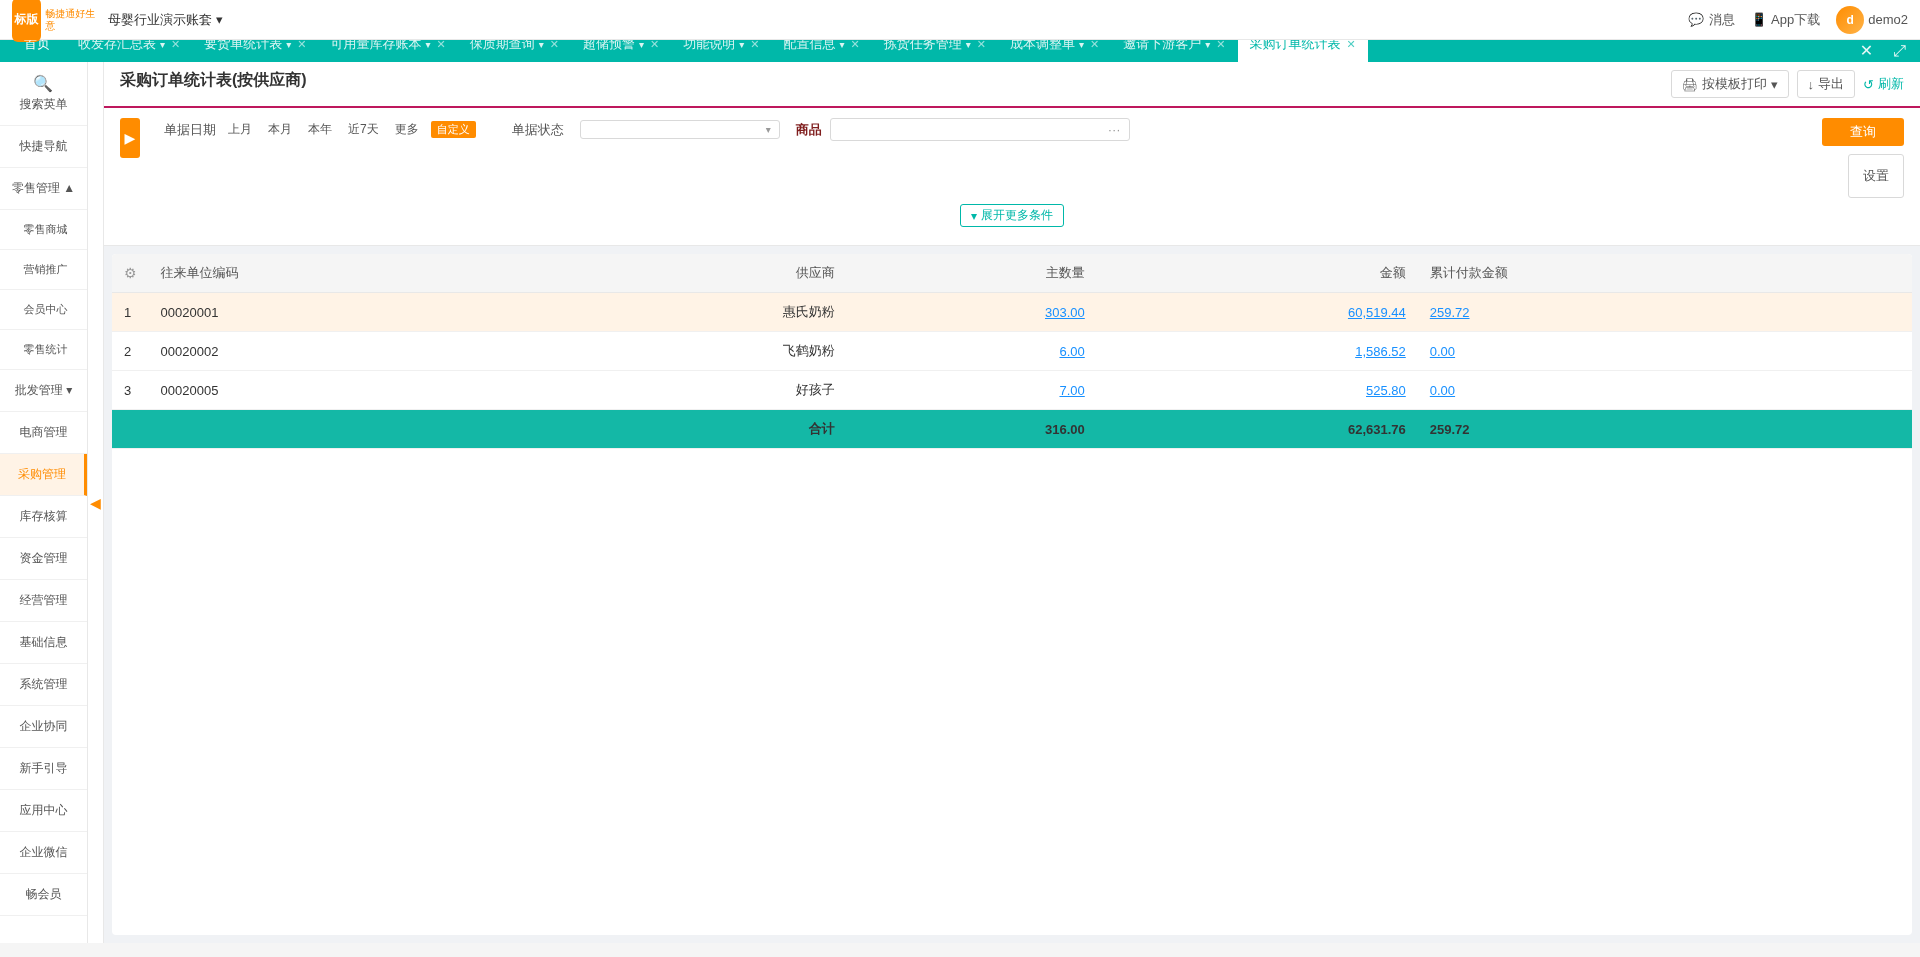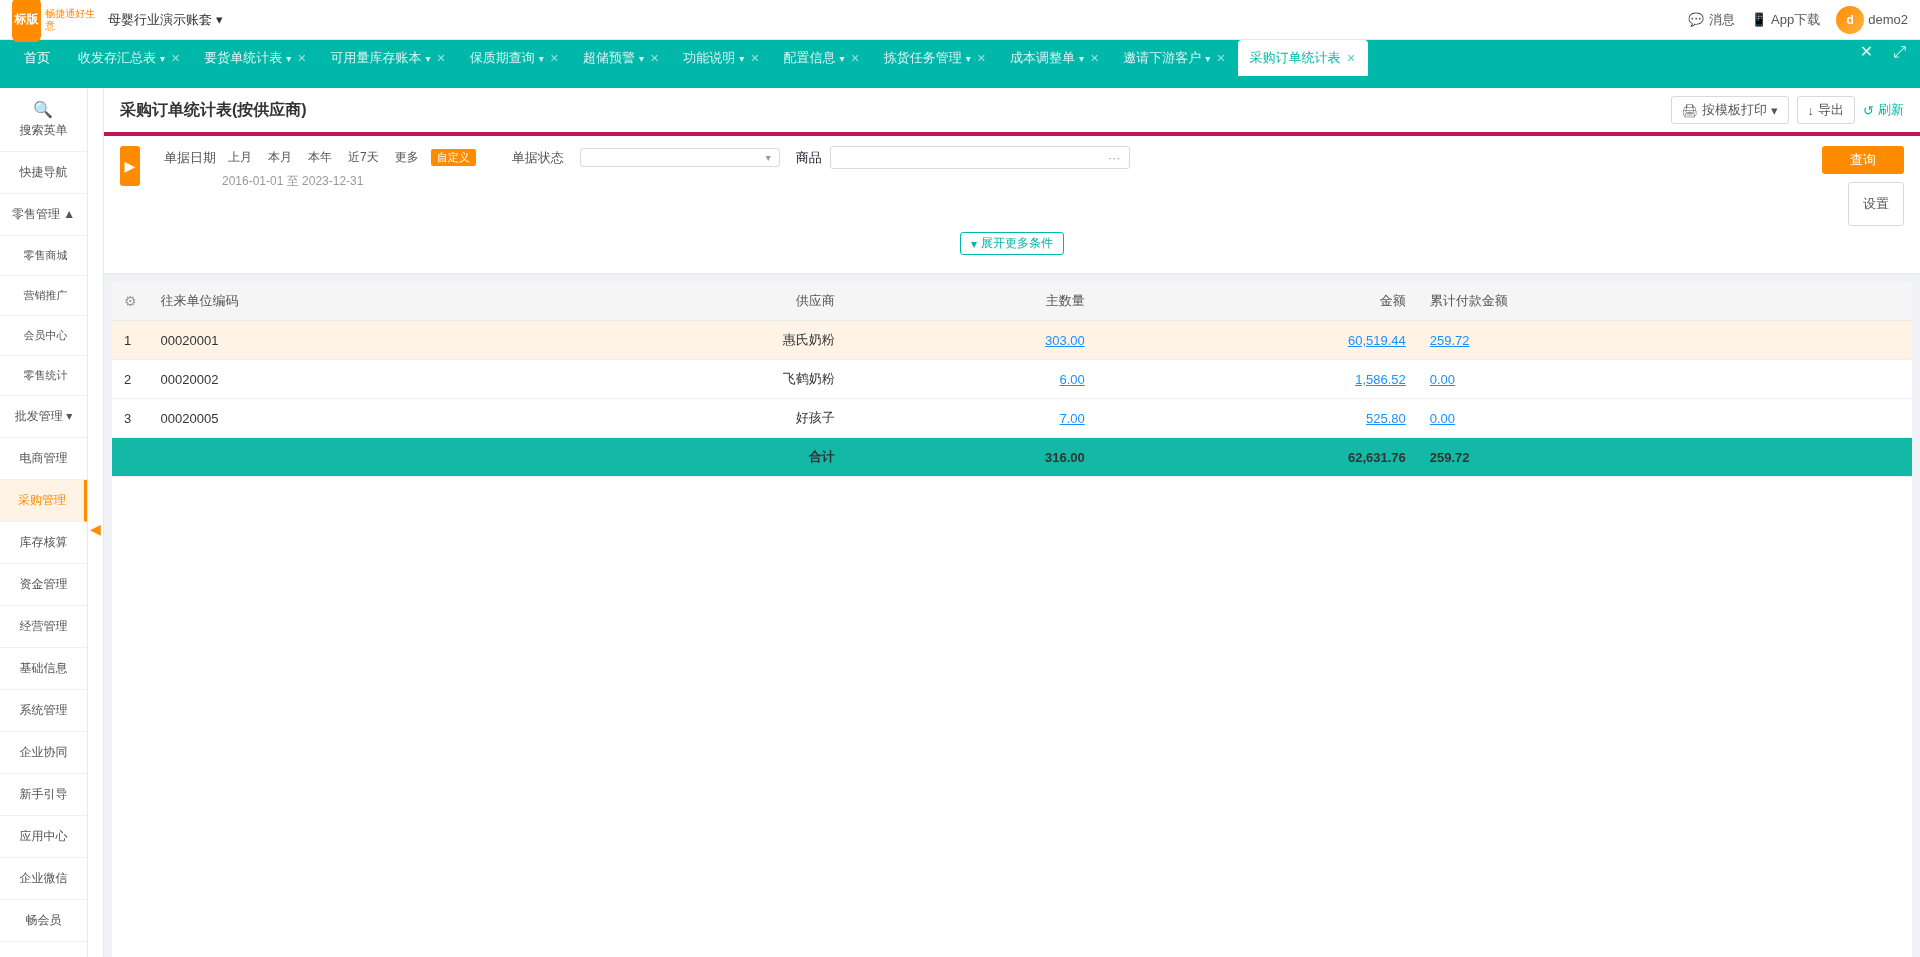--- a/index.html
+++ b/index.html
@@ -10,21 +10,21 @@
     .logo-area { display: flex; align-items: center; width: 88px; }
     .logo-icon { width: 32px; height: 44px; background: #ff8c00; border-radius: 6px; display: flex; align-items: center; justify-content: center; color: #fff; font-size: 12px; font-weight: bold; }
     .logo-text { font-size: 10px; color: #ff8c00; margin-left: 4px; line-height: 1.2; }
     .workspace-selector { display: flex; align-items: center; margin-left: 8px; font-size: 13px; color: #333; cursor: pointer; }
     .workspace-selector span { margin-right: 4px; }
     .top-right { margin-left: auto; display: flex; align-items: center; gap: 16px; }
     .top-right-item { display: flex; align-items: center; gap: 4px; cursor: pointer; font-size: 13px; color: #555; }
     .avatar { width: 28px; height: 28px; border-radius: 50%; background: linear-gradient(135deg, #ff8c00, #ffb347); display: flex; align-items: center; justify-content: center; color: #fff; font-size: 12px; font-weight: bold; }
 
     
-    .nav-tabs { display: flex; align-items: flex-start; background: #00b8a9; height: 48px; padding: 0 0 0 8px; overflow: hidden; }
+    .nav-tabs { display: flex; align-items: flex-end; background: #00b8a9; height: 22px; padding: 0 0 0 8px; overflow: hidden; }
     .nav-tab { display: flex; align-items: center; padding: 0 12px; height: 36px; color: rgba(255,255,255,0.85); font-size: 13px; cursor: pointer; white-space: nowrap; position: relative; }
     .nav-tab.active { background: #fff; color: #00b8a9; border-radius: 4px 4px 0 0; }
     .nav-tab .close-x { margin-left: 6px; font-size: 11px; opacity: 0.7; }
     .nav-tab .arrow { margin-left: 4px; font-size: 10px; }
     .nav-tab-home { padding: 0 16px; font-size: 13px; color: #fff; }
     .nav-right-actions { margin-left: auto; display: flex; align-items: center; gap: 8px; padding-right: 8px; }
     .nav-action-btn { color: rgba(255,255,255,0.9); font-size: 16px; cursor: pointer; padding: 2px 6px; }
 
     
     .layout { display: flex; height: calc(957px - 76px); }
@@ -62,21 +62,21 @@
     .table-footer td { font-weight: bold; border-top: 1px solid #e8e8e8; }
 
     
     .sidebar-toggle { width: 16px; background: #fff; display: flex; align-items: center; justify-content: center; cursor: pointer; border-right: 1px solid #e8e8e8; }
     .sidebar-toggle span { color: #ff8c00; font-size: 14px; }
 
     .filter-wrapper { background: #fff; padding: 10px 16px; border-bottom: 1px solid #e8e8e8; }
     .filter-main-row { display: flex; align-items: flex-start; gap: 16px; }
     .filter-actions-col { margin-left: auto; display: flex; flex-direction: column; align-items: flex-end; gap: 4px; }
 
-    .top-header-bar { display: flex; align-items: center; padding: 8px 16px; background: #fff; border-bottom: 4px solid #be185d; gap: 15px; }
+    .top-header-bar { display: flex; align-items: flex-start; padding: 8px 16px; background: #fff; border-bottom: 2px solid #be185d; gap: 15px; }
     .breadcrumb-title { font-size: 16px; font-weight: bold; color: #333; }
     .top-right-btns { margin-left: auto; display: flex; align-items: center; gap: 8px; }
     .print-btn { display: flex; align-items: center; gap: 4px; color: #555; border: 1px solid #d9d9d9; background: #fff; border-radius: 3px; padding: 4px 10px; font-size: 13px; cursor: pointer; }
     .export-btn { display: flex; align-items: center; gap: 4px; color: #555; border: 1px solid #d9d9d9; background: #fff; border-radius: 3px; padding: 4px 10px; font-size: 13px; cursor: pointer; }
     .refresh-btn { display: flex; align-items: center; gap: 4px; color: #00b8a9; border: none; background: transparent; font-size: 13px; cursor: pointer; }
   </style>
 </head>
 <body>
 
 <div class="top-bar">
@@ -281,29 +281,26 @@
               <span class="date-badge">自定义</span>
             </div>
             <div style="display:flex;align-items:center;gap:16px;margin-left:20px;">
               <span style="color:#555;font-size:13px;">单据状态</span>
               <div class="filter-select" style="min-width:200px;">
                 <span style="flex:1;"></span>
                 <span class="filter-select-arrow">▾</span>
               </div>
             </div>
             <div style="display:flex;align-items:center;gap:8px;">
-              <span style="color:#0f172a;font-size:13px;">商品</span>
+              <span style="color:#7f1d1d;font-size:13px;font-weight:bold;">商品</span>
               <div class="filter-select" style="min-width:300px;">
                 <span style="flex:1;"></span>
                 <span style="color:#999;margin-left:4px;">···</span>
               </div>
             </div>
-          </div>
-          <div style="display:flex;align-items:center;margin-top:4px;">
-            <span style="color:#999;font-size:12px;margin-left:58px;">2016-01-01 至 2023-12-31</span>
           </div>
         </div>
         <div class="filter-actions-col">
           <button class="search-btn">查询</button>
           <button class="settings-btn">设置</button>
         </div>
       </div>
       <div style="display:flex;justify-content:center;margin-top:6px;">
         <div class="expand-btn">
           <span>▾</span>

